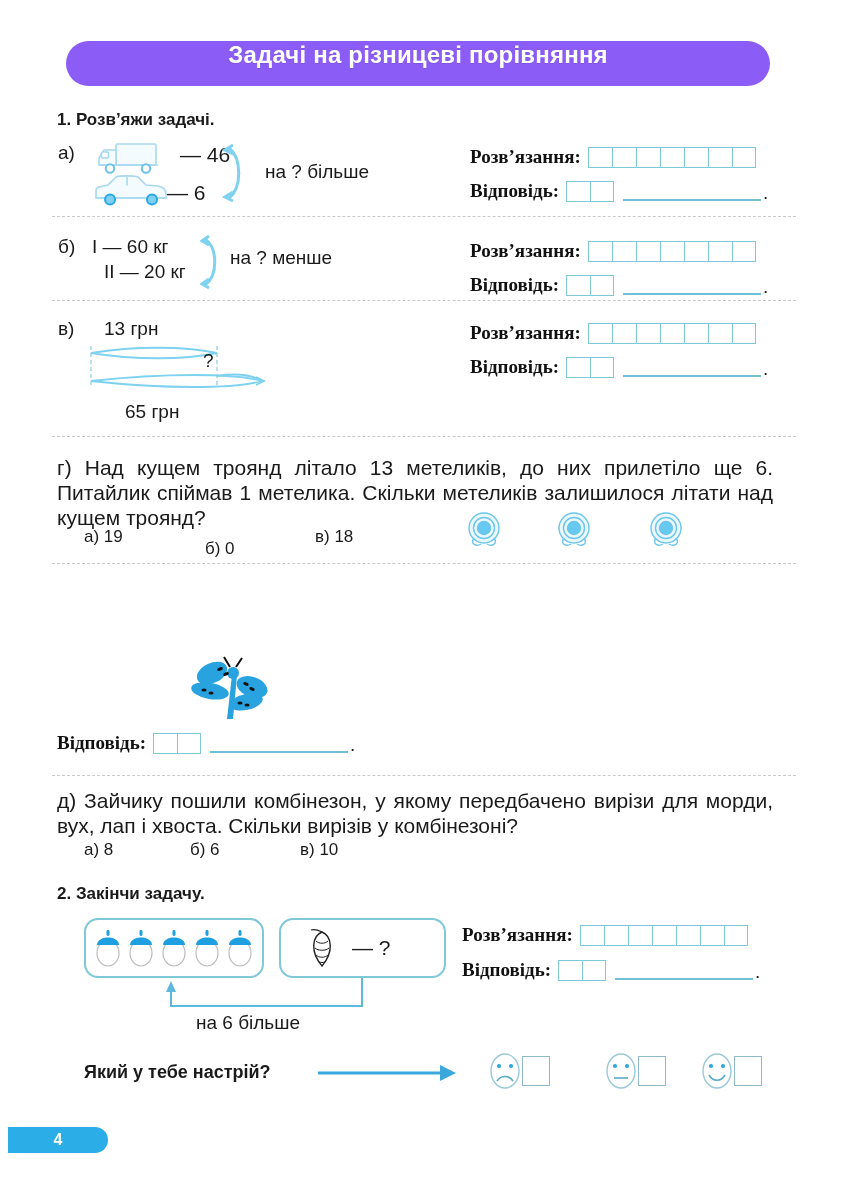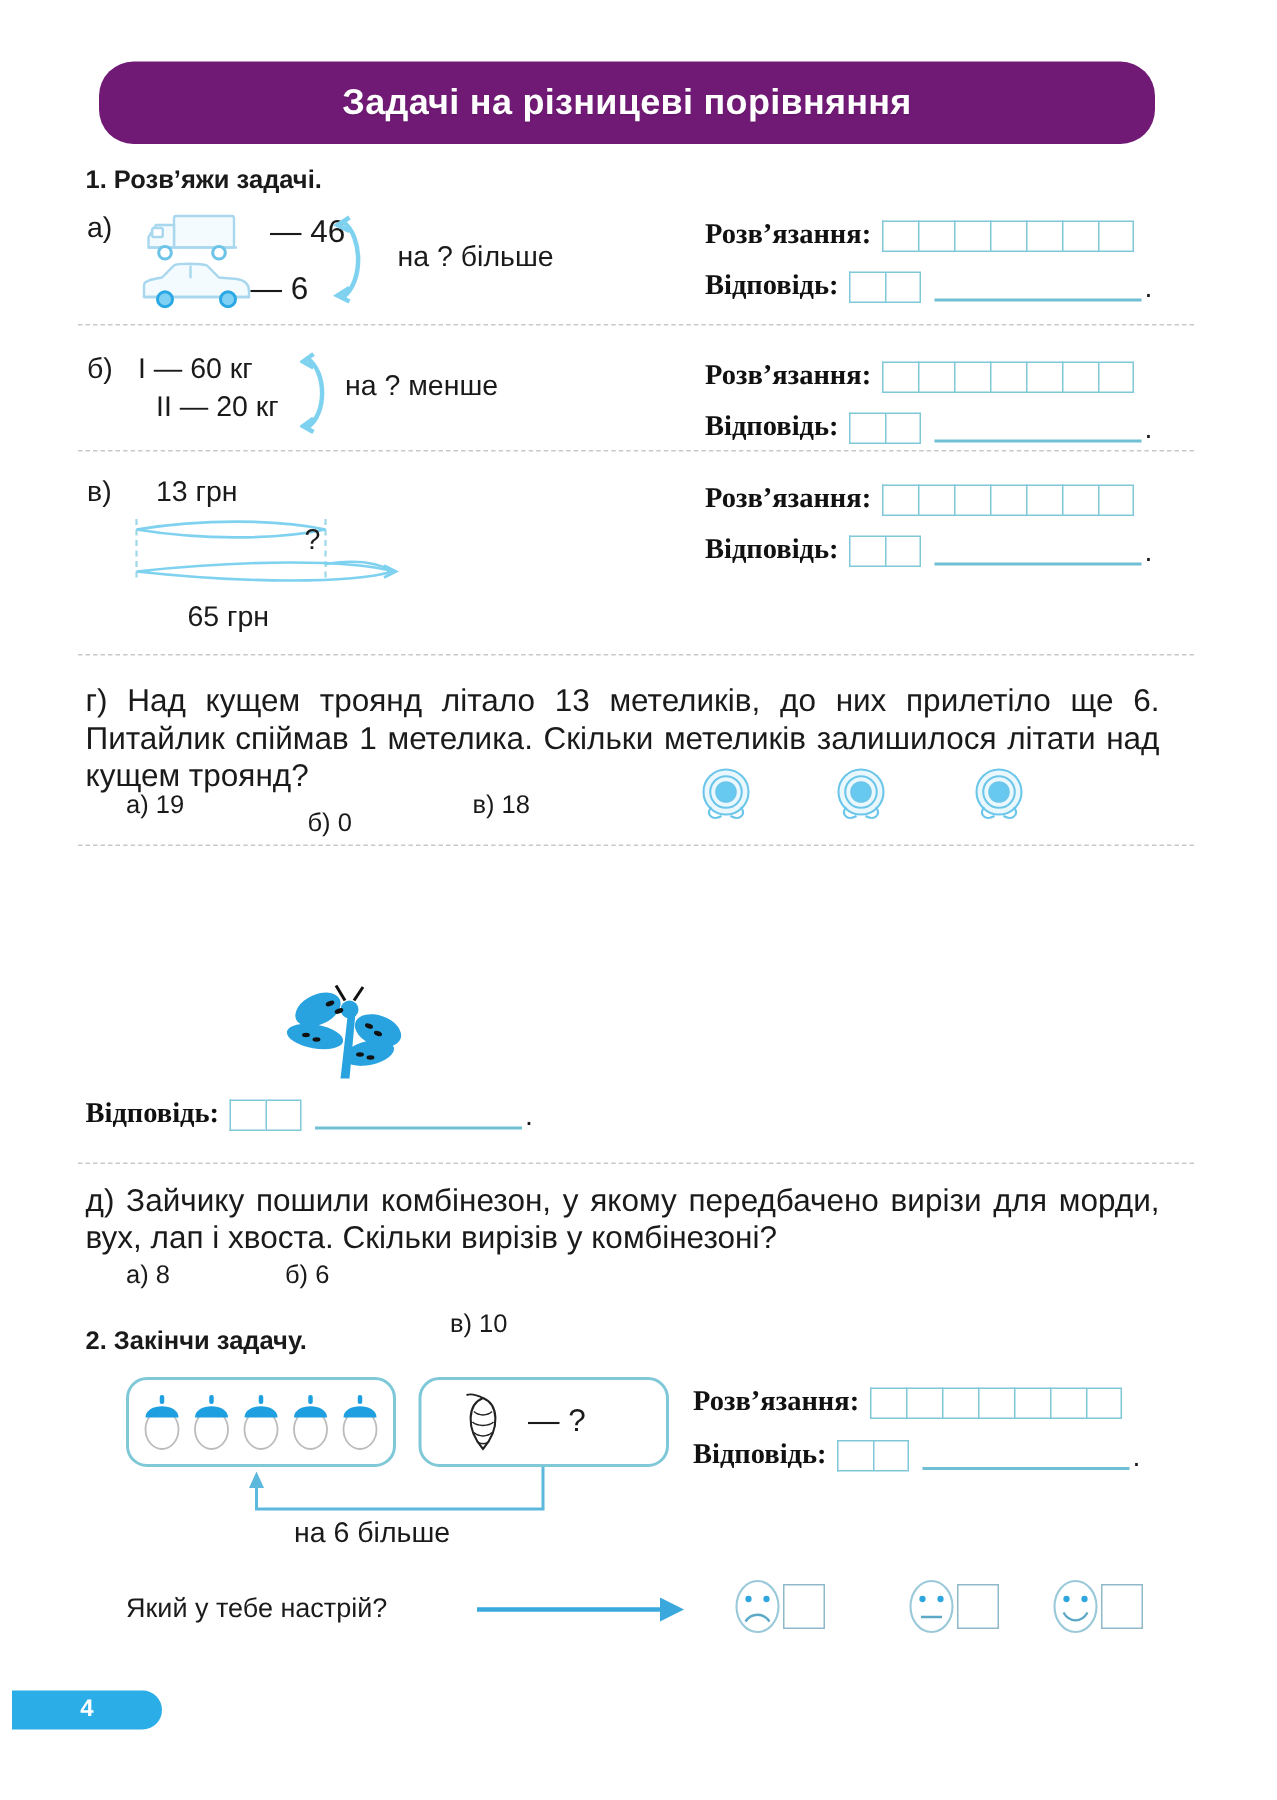--- a/index.html
+++ b/index.html
@@ -14,24 +14,24 @@
     color: #1a1a1a;
     overflow: hidden;
   }
 
   .page { position: relative; width: 851px; height: 1200px; }
 
   
   .banner {
     position: absolute;
     left: 66px; top: 41px;
-    width: 704px; height: 55px;
-    background: #701a75;
+    width: 704px; height: 45px;
+    background: #8b5cf6;
     border-radius: 23px;
-    display: flex; align-items: center; justify-content: center;
+    display: flex; align-items: flex-start; justify-content: center;
   }
   .banner-title {
     color: #ffffff;
     font-size: 24px;
     font-weight: bold;
     letter-spacing: .2px;
     text-shadow: 0 1px 0 rgba(0,0,0,.08);
   }
 
   
@@ -99,21 +99,21 @@
   .round-box {
     position: absolute;
     border: 2px solid #7ec8d8;
     border-radius: 14px;
     background: #fff;
   }
 
   
   .mood-q {
     position: absolute;
-    font-size: 18px; font-weight: normal;
+    font-size: 18px; font-weight: bold;
   }
   .mood-box {
     position: absolute;
     width: 28px; height: 30px;
     border: 1px solid #8fb8c9;
   }
 
   
   .pagenum {
     position: absolute;
@@ -347,21 +347,21 @@
       <span class="ansline"></span>
       <span class="dot">.</span>
     </div>
   </div>
 
   <div class="sep" style="top:775px;"></div>
 
   <div class="body-text" style="left:57px; top:788px; width:716px;">д) Зайчику пошили комбінезон, у якому передбачено вирізи для морди, вух, лап і хвоста. Скільки вирізів у комбінезоні?</div>
   <div class="choice" style="left:84px; top:840px;">а) 8</div>
   <div class="choice" style="left:190px; top:840px;">б) 6</div>
-  <div class="choice" style="left:300px; top:840px;margin-top:33px;">в) 10</div>
+  <div class="choice" style="left:300px; top:840px;">в) 10</div>
 
   <div class="task-heading" style="left:57px; top:884px;">2. Закінчи задачу.</div>
 
   <div class="round-box" style="left:84px; top:918px; width:180px; height:60px;"></div>
   <svg class="illus" style="left:92px; top:925px;" width="166" height="46" viewBox="0 0 166 46">
     <g>
       <g transform="translate(0,0)">
         <ellipse cx="16" cy="28" rx="11" ry="13" fill="#ffffff" stroke="#bcbcbc" stroke-width="1.2"></ellipse>
         <path d="M5 20 C5 10 27 10 27 20 Z" fill="#1e9fe0"></path>
         <rect x="14.5" y="5" width="3" height="6" rx="1.4" fill="#1e9fe0"></rect>

